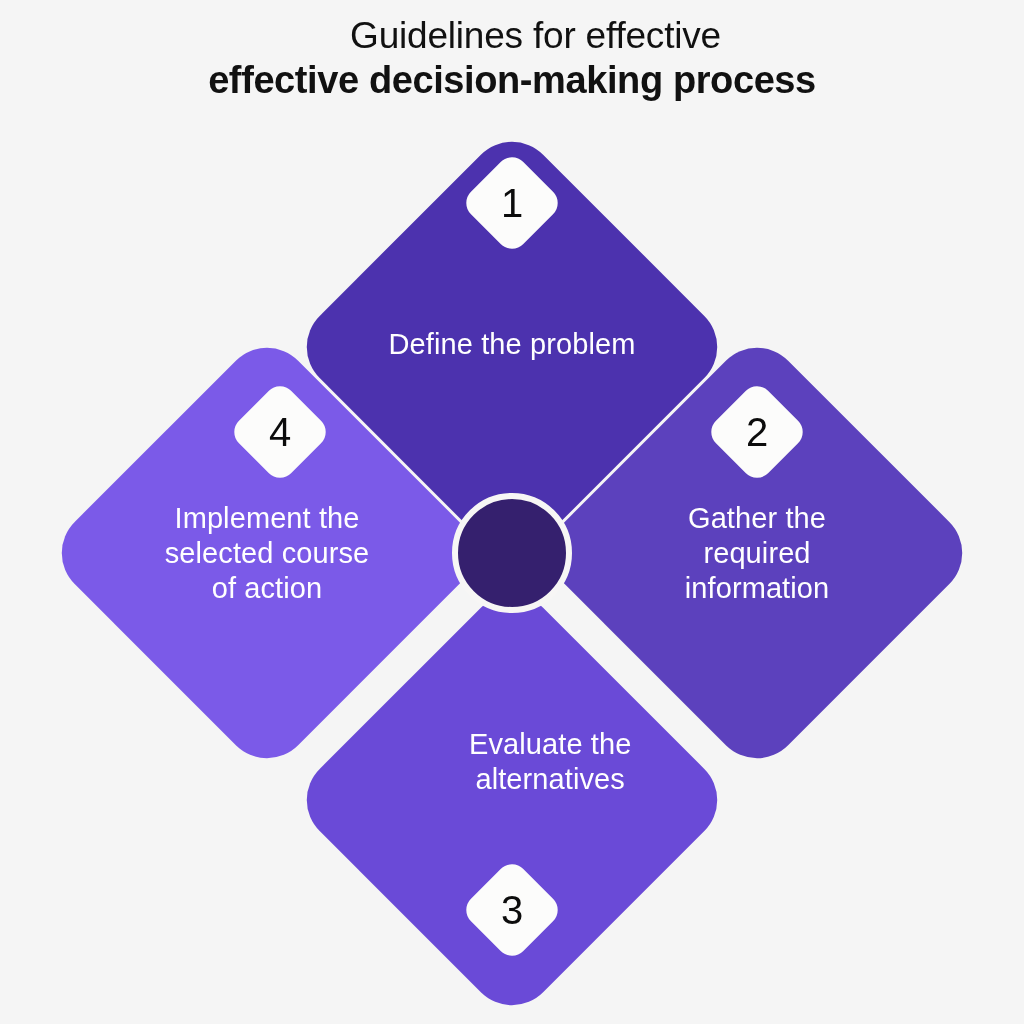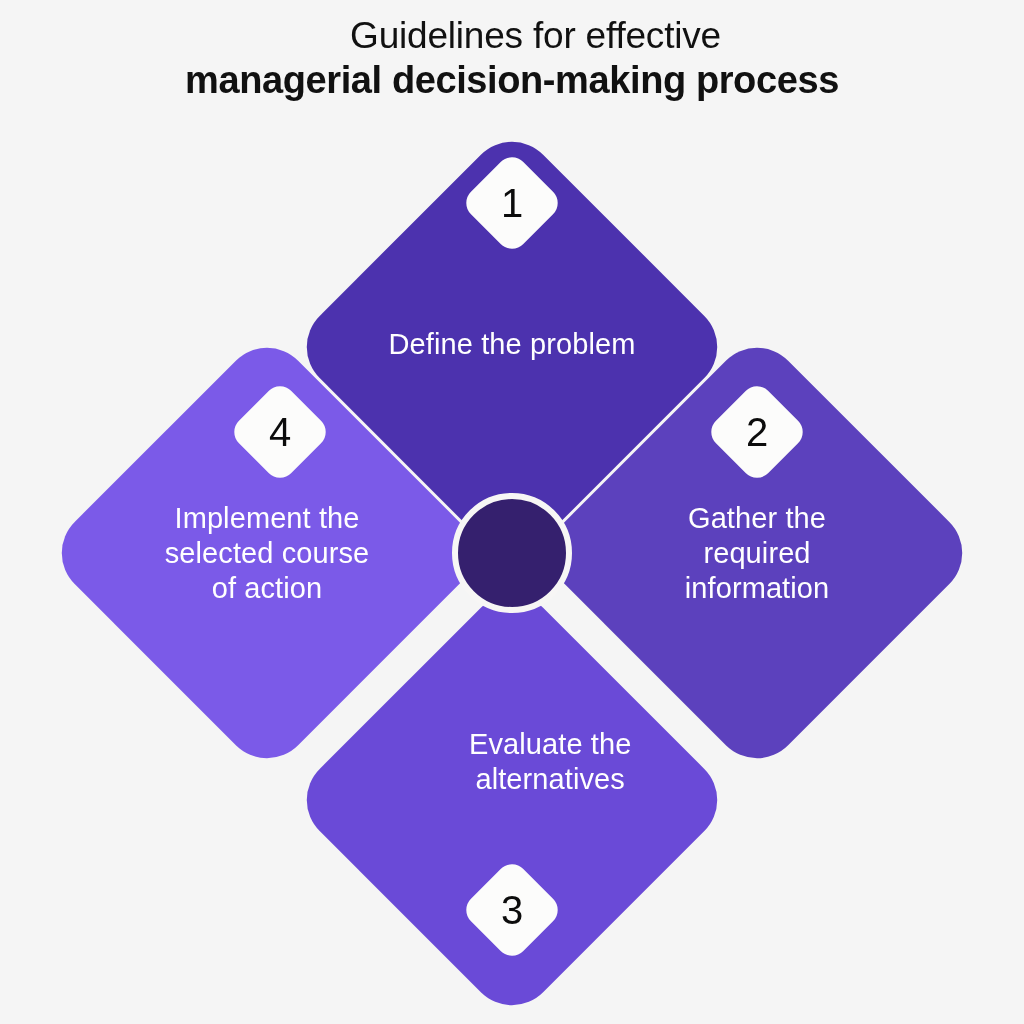--- a/index.html
+++ b/index.html
@@ -118,21 +118,21 @@
     border-radius: 50%;
     box-sizing: border-box;
     border: 6px solid #f7f6f5;
   }
 </style>
 </head>
 <body style="background: rgb(245, 245, 245);">
 
 <div id="title-block">
   <span id="title-line-1" style="color: rgb(17, 17, 17); padding-left: 47px;">Guidelines for effective</span>
-  <span id="title-line-2" style="color: rgb(17, 17, 17);">managerial decision-making process</span>
+  <span id="title-line-2" style="color: rgb(17, 17, 17);">effective decision-making process</span>
 </div>
 
 <div id="diagram">
 
   <div class="node" id="node-1" style="background: rgb(76, 50, 174);">
     <div class="node-label" id="label-1" style="color: rgb(255, 255, 255);">Define the problem</div>
   </div>
 
   <div class="node" id="node-2" style="background: rgb(92, 65, 189);">
     <div class="node-label" id="label-2" style="color: rgb(255, 255, 255);">Gather the

